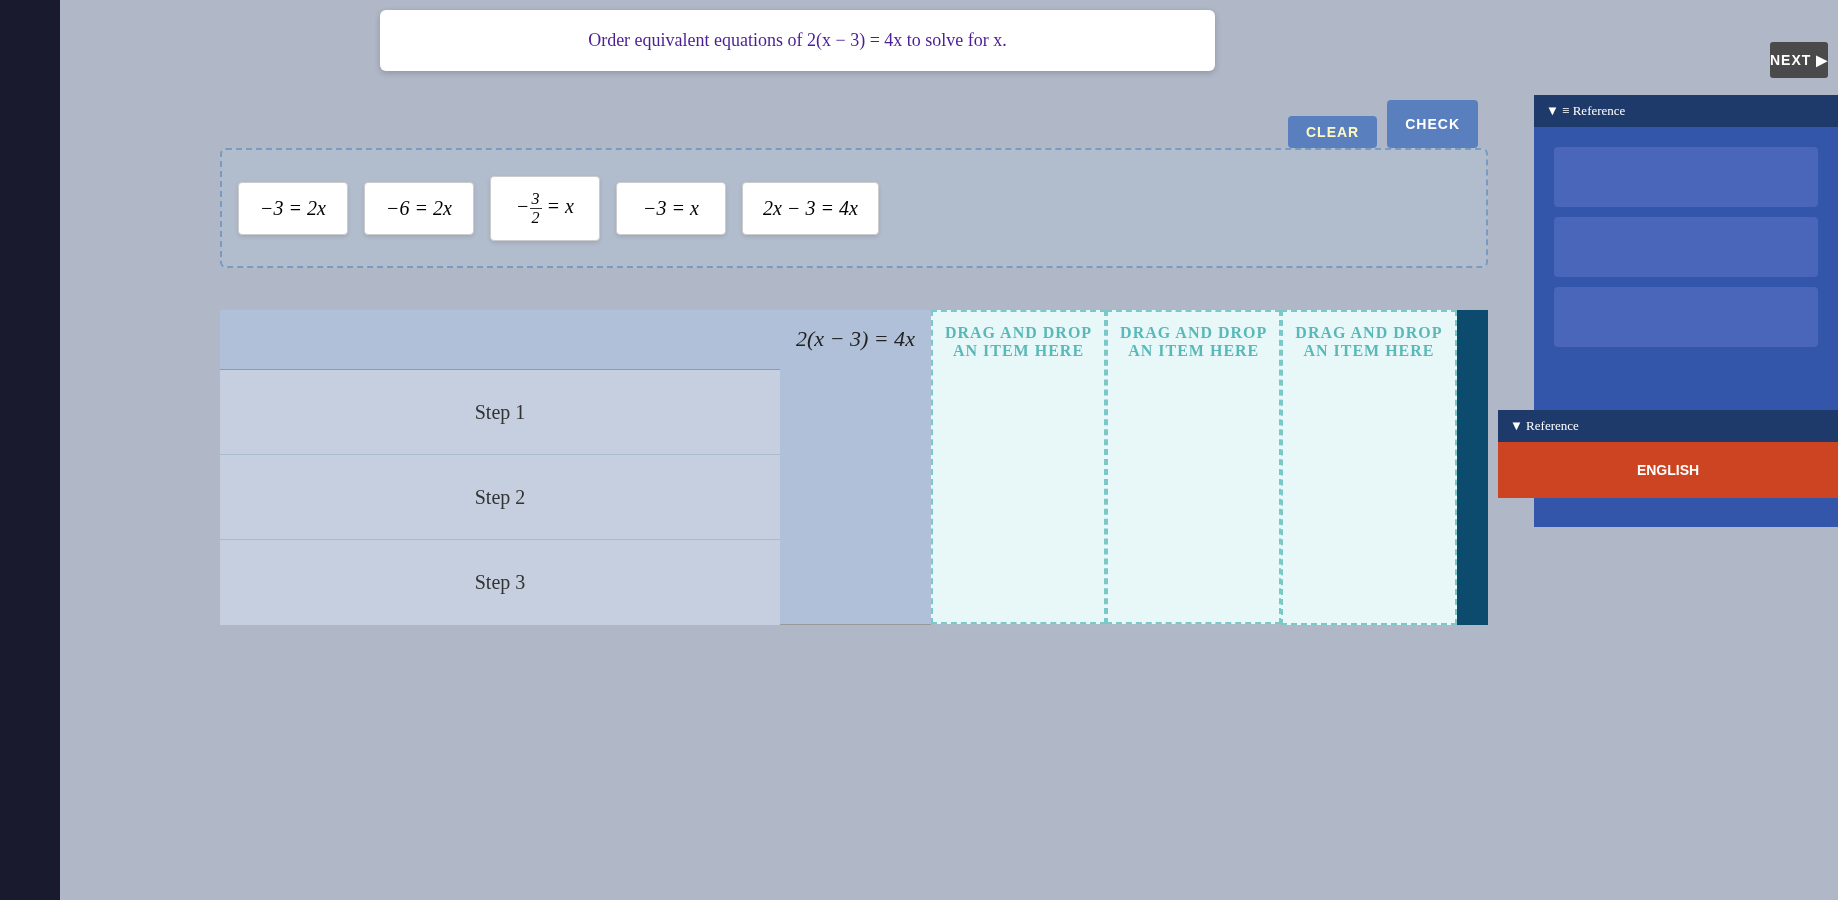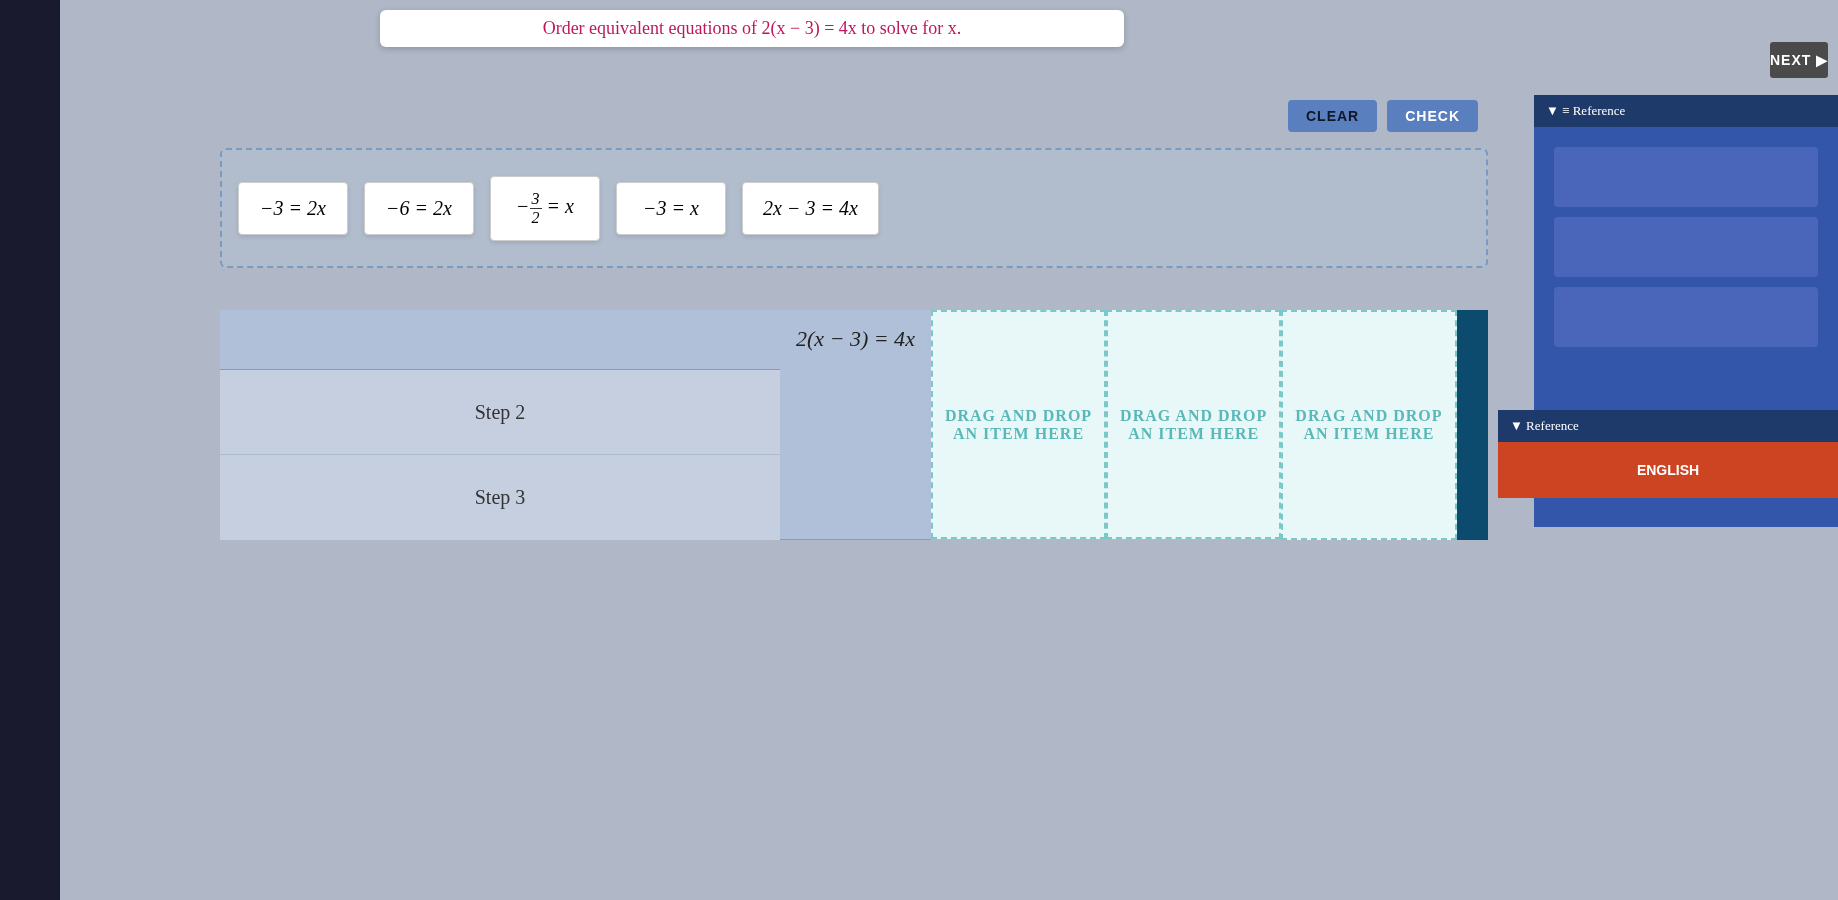--- a/index.html
+++ b/index.html
@@ -19,26 +19,26 @@
       left: 0; top: 0;
       width: 60px; height: 900px;
       background: #1a1a2e;
     }
 
     
     .instruction-bar {
       position: absolute;
       top: 10px;
       left: 380px;
-      width: 744px;
+      width: 835px;
       background: white;
       border-radius: 6px;
-      padding: 8px 24px;
+      padding: 20px 24px;
       font-size: 18px;
-      color: #be185d;
+      color: #4c1d95;
       text-align: center;
       box-shadow: 0 2px 6px rgba(0,0,0,0.2);
     }
 
     
     .next-btn {
       position: absolute;
       top: 42px;
       right: 10px;
       background: #4a4a4a;
@@ -56,28 +56,29 @@
     .action-buttons {
       position: absolute;
       top: 100px;
       right: 360px;
       display: flex;
       gap: 10px;
     }
 
     .clear-btn {
       background: #5a7fbf;
-      color: #0f172a;
+      color: #fef9c3;
       border: none;
       padding: 8px 18px;
       font-size: 14px;
       font-weight: bold;
       cursor: pointer;
       border-radius: 4px;
       letter-spacing: 1px;
+      margin-top: 16px;
     }
 
     .check-btn {
       background: #5a7fbf;
       color: white;
       border: none;
       padding: 8px 18px;
       font-size: 14px;
       font-weight: bold;
       cursor: pointer;
@@ -232,21 +233,20 @@
       padding: 16px;
     }
 
     .drop-zone {
       flex: 1;
       border: 2px dashed #7ac8c8;
       background: #e8f8f8;
       display: flex;
       flex-direction: column;
       align-items: center;
-      justify-content: center;
       padding: 12px;
       min-height: 85px;
     }
 
     .drop-text-line1 {
       color: #5ab8b8;
       font-size: 16px;
       font-weight: bold;
       letter-spacing: 1px;
     }
@@ -344,20 +344,25 @@
   </div>
 
 </div>
 
 <div class="main-area">
 
   <div class="steps-column">
 
     <div style="min-height:60px; background:#b0c0d8; border-bottom:1px solid #999;"></div>
 
+    <div class="step-row">
+      <div class="step-label">
+        <span>Step 1</span>
+      </div>
+    </div>
 
     <div class="step-row">
       <div class="step-label">
         <span>Step 2</span>
       </div>
     </div>
 
     <div class="step-row" style="border-bottom:none;">
       <div class="step-label">
         <span>Step 3</span>

